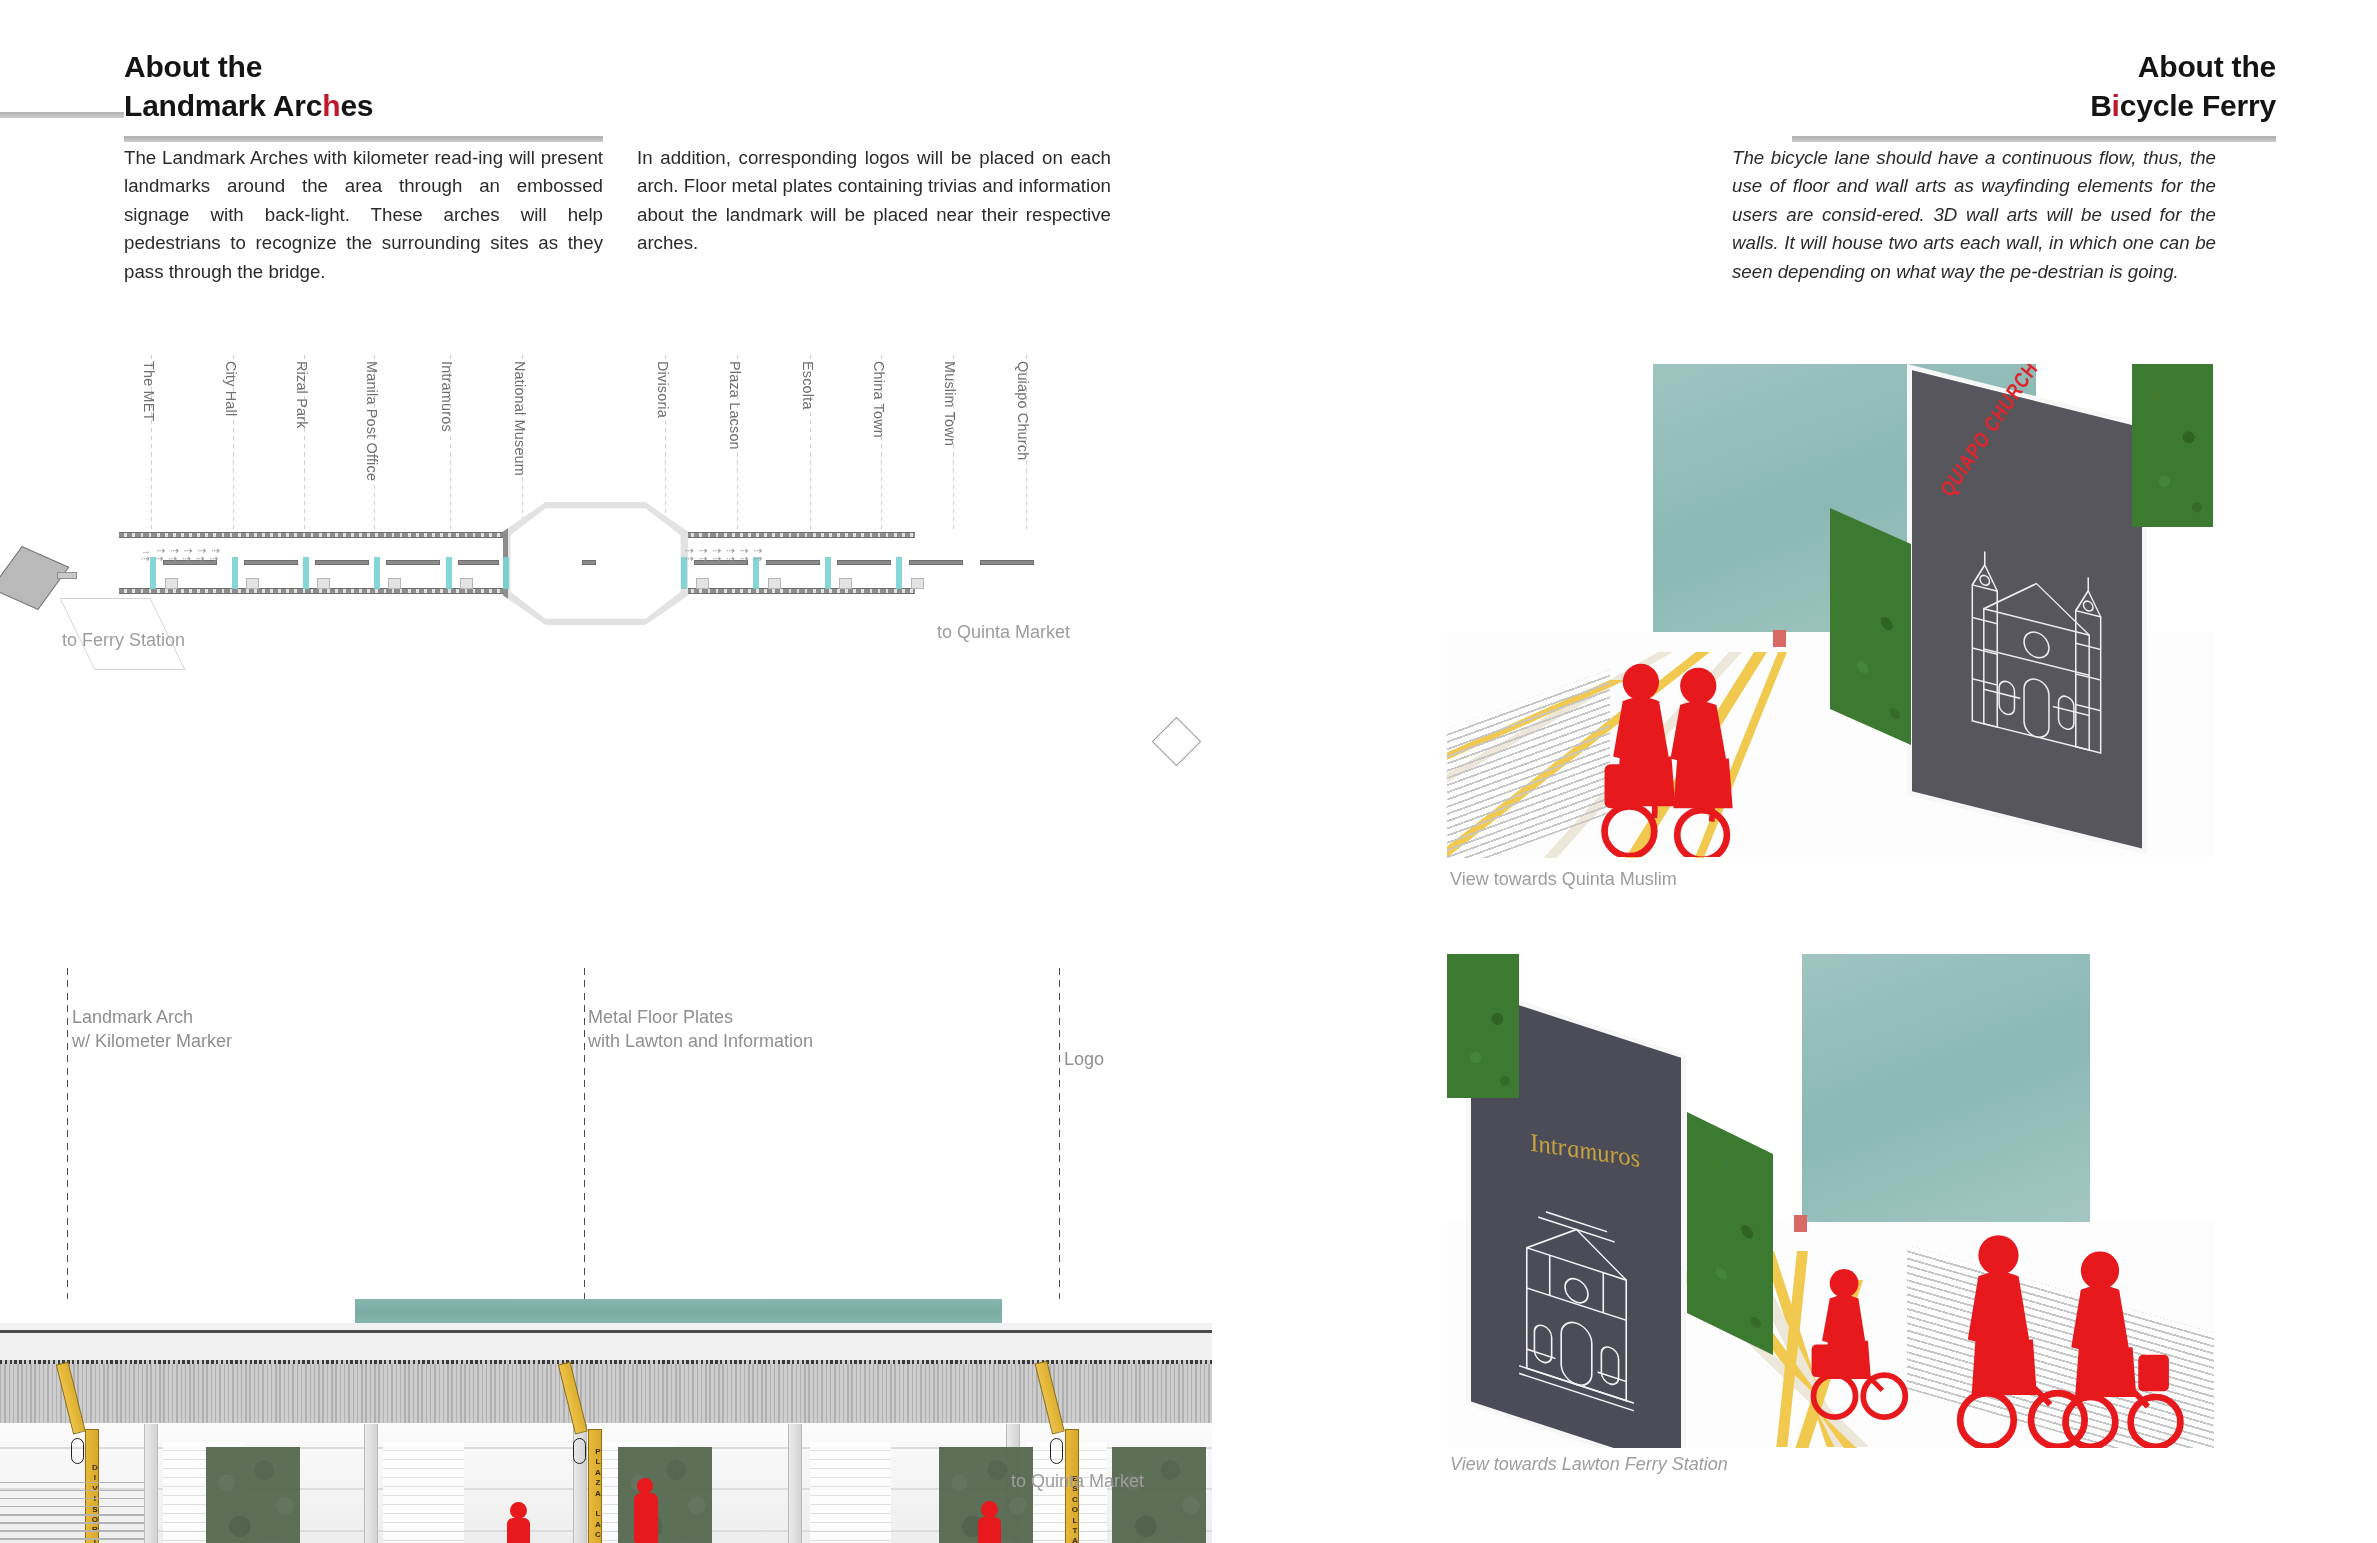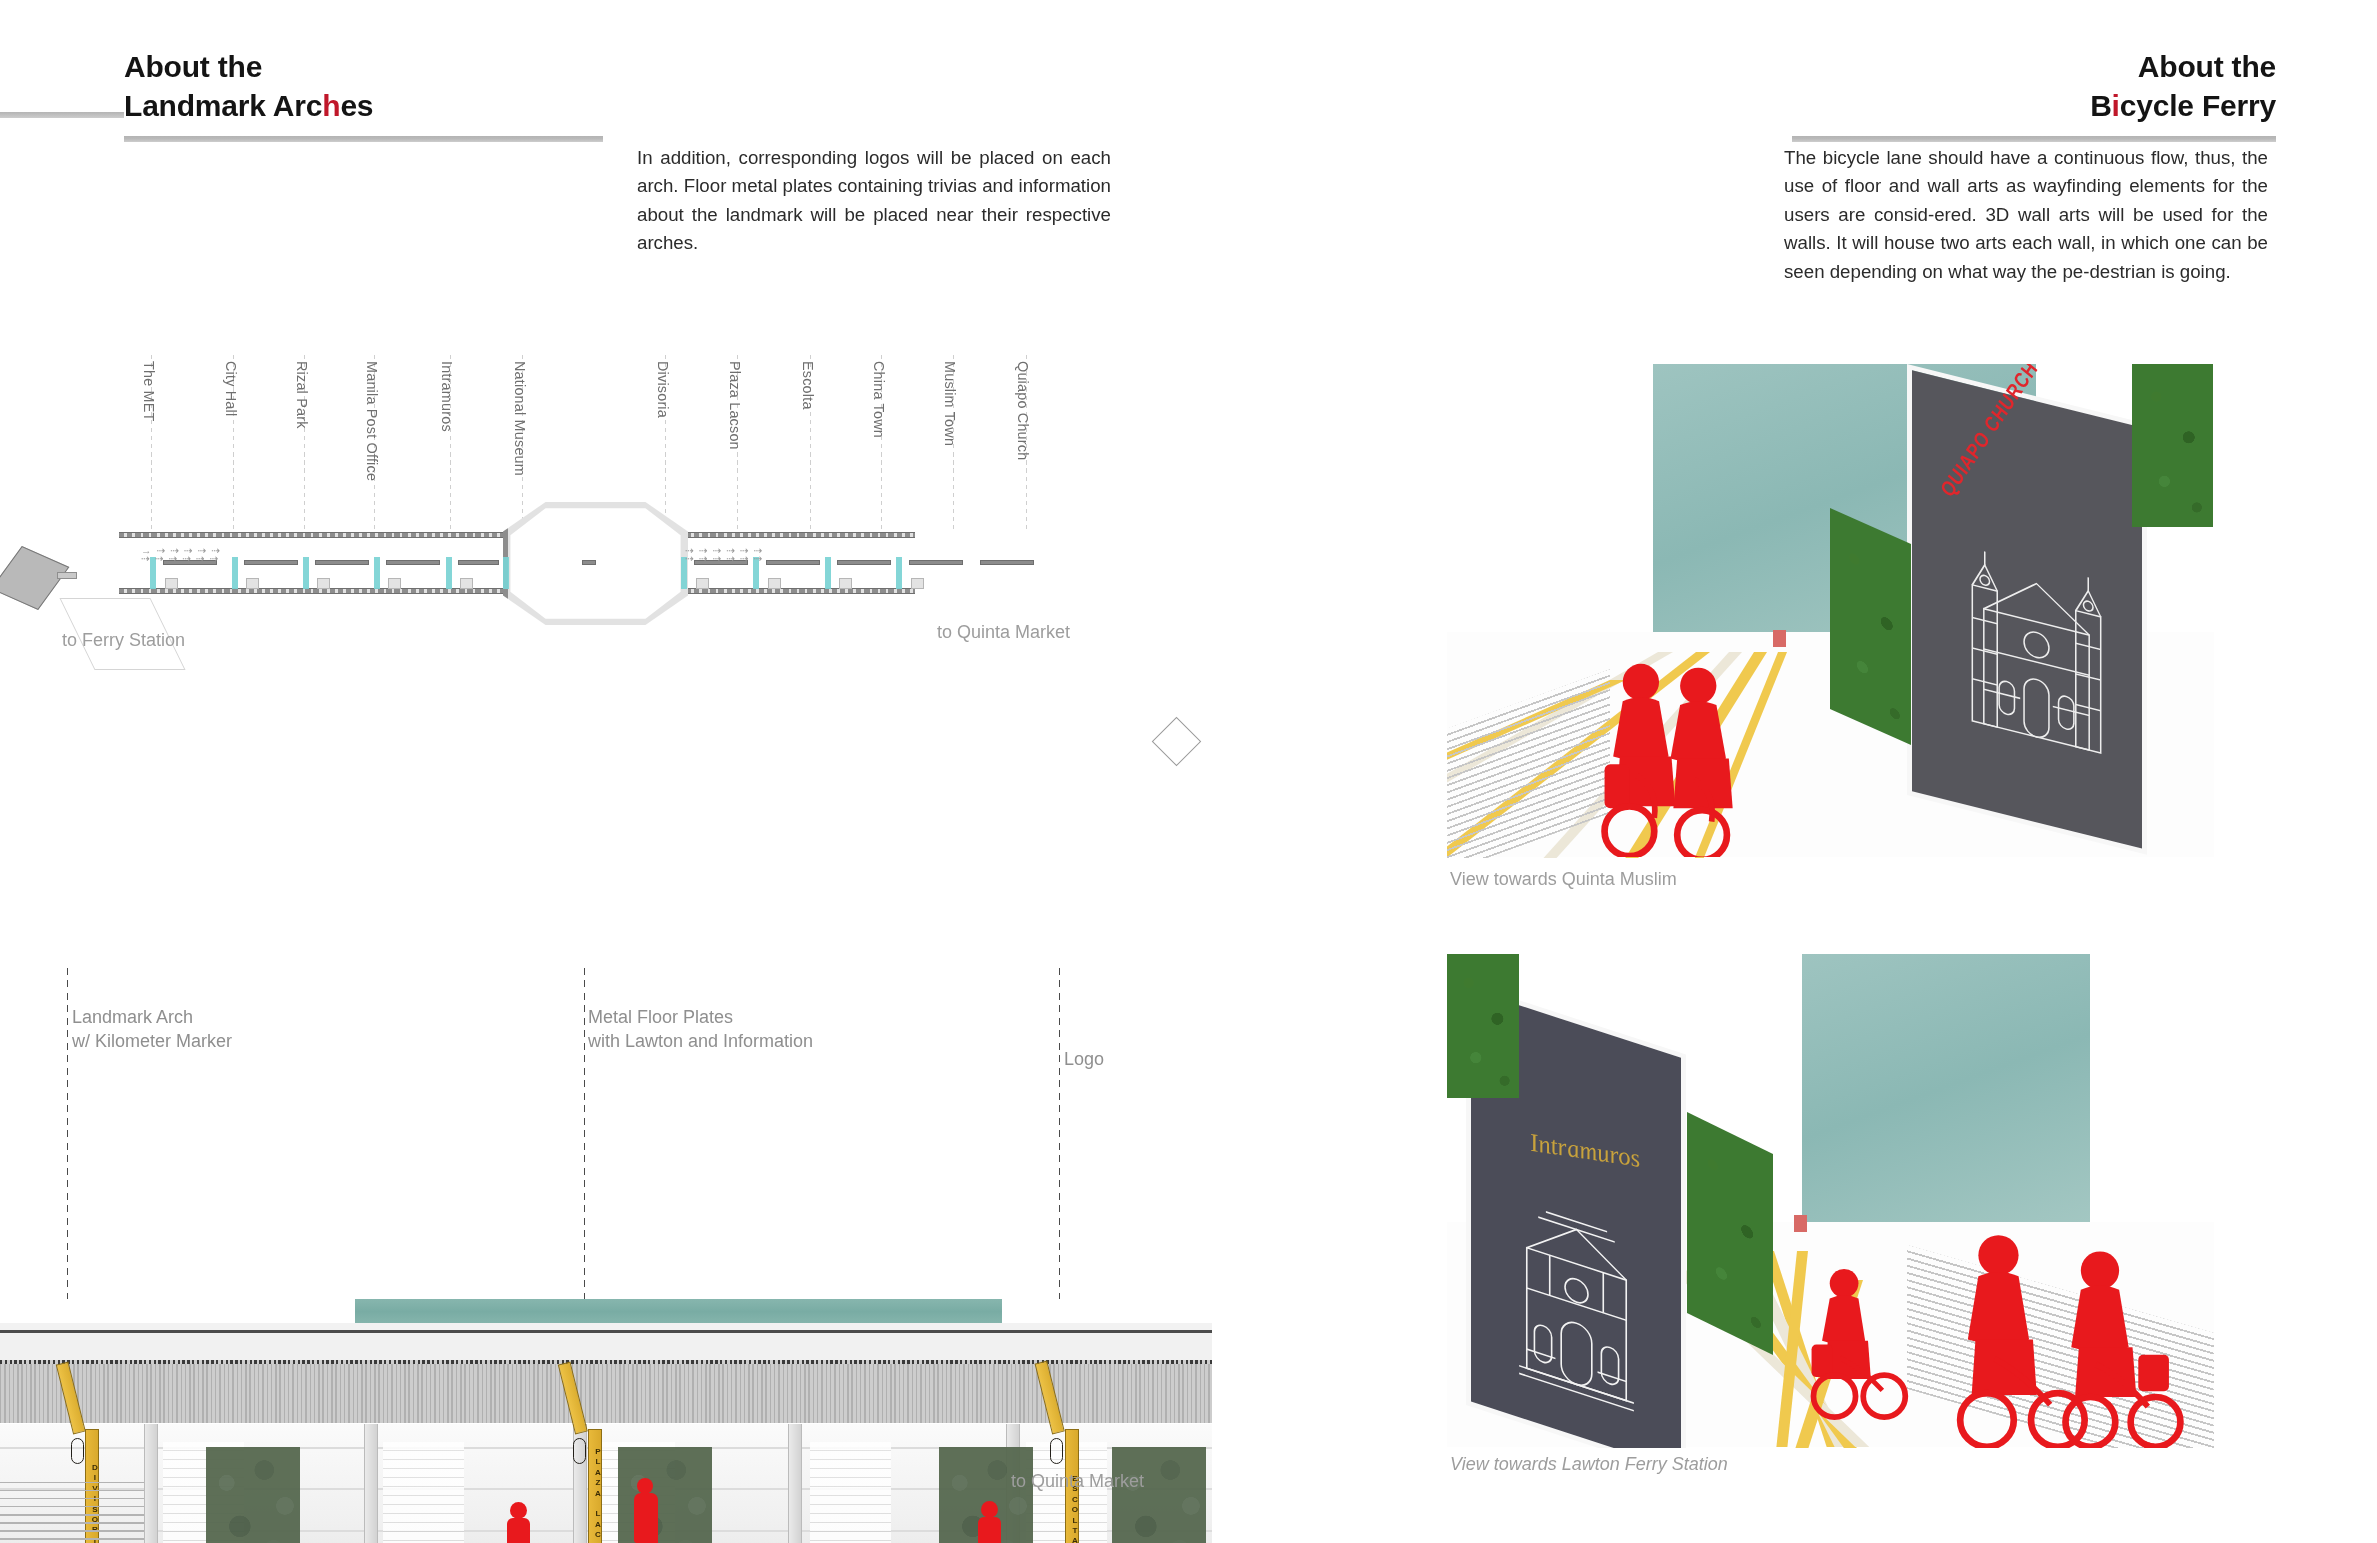--- a/index.html
+++ b/index.html
@@ -44,21 +44,21 @@
     position: absolute;
     font-size: 18.7px;
     line-height: 1.52;
     color: #2b2b2b;
     text-align: justify;
     text-justify: inter-word;
     hyphens: manual;
   }
   .para-a1 { left: 124px;  top: 144px; width: 479px; }
   .para-a2 { left: 637px; top: 144px; width: 474px; }
-  .para-b1 { left: 1784px; top: 144px; width: 484px; }
+  .para-b1 { left: 1732px; top: 144px; width: 484px; font-style: italic; }
 
   
   .cap {
     position: absolute;
     font-size: 18px;
     color: #9d9d9d;
     line-height: 1.34;
     white-space: pre;
   }
   .cap-dark { color: #8f8f8f; }
@@ -283,20 +283,21 @@
     <div class="hdr-title"><span>Landmark Arc</span><span class="accent">h</span><span>es</span></div>
     <div class="hdr-rule"></div>
   </div>
 
   <div class="hdr hdr-right">
     <div class="hdr-title">About the</div>
     <div class="hdr-title"><span>B</span><span class="accent">i</span><span>cycle Ferry</span></div>
     <div class="hdr-rule"></div>
   </div>
 
+  <div class="para para-a1">The Landmark Arches with kilometer read-ing will present landmarks around the area through an embossed signage with back-light. These arches will help pedestrians to recognize the surrounding sites as they pass through the bridge.</div>
   <div class="para para-a2">In addition, corresponding logos will be placed on each arch. Floor metal plates containing trivias and information about the landmark will be placed near their respective arches.</div>
   <div class="para para-b1">The bicycle lane should have a continuous flow, thus, the use of floor and wall arts as wayfinding elements for the users are consid-ered. 3D wall arts will be used for the walls. It will house two arts each wall, in which one can be seen depending on what way the pe-destrian is going.</div>
 
   <div class="plan">
 
     <div class="lm-col" style="left:151px;"></div>
     <div class="lm-col" style="left:233px;"></div>
     <div class="lm-col" style="left:304px;"></div>
     <div class="lm-col" style="left:374px;"></div>
     <div class="lm-col" style="left:450px;"></div>

